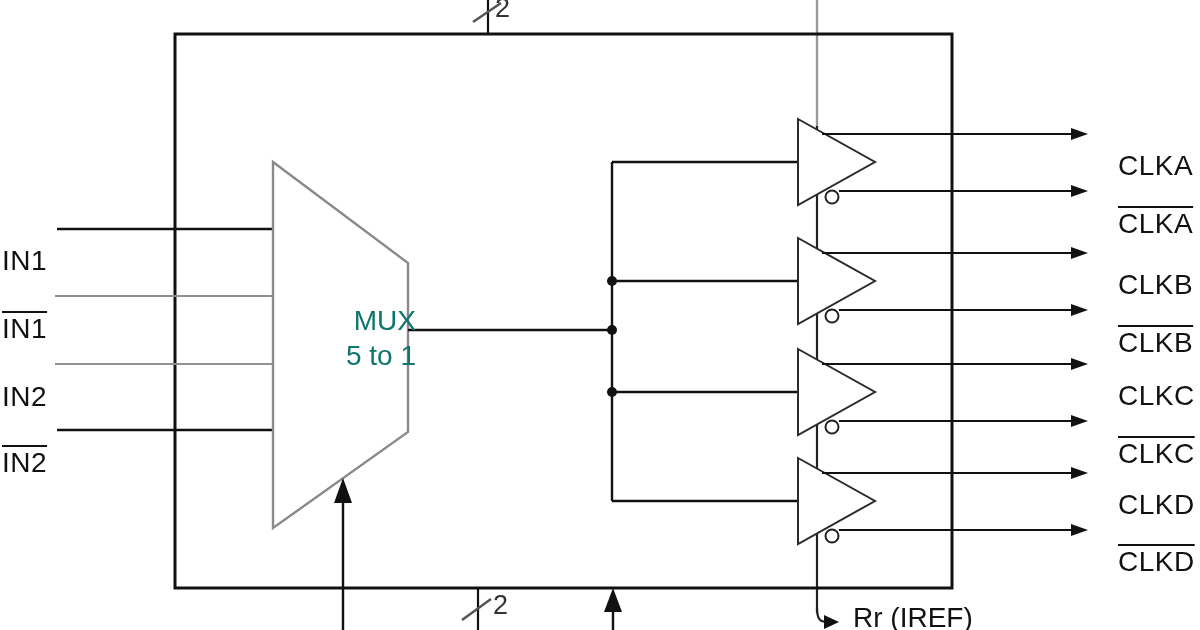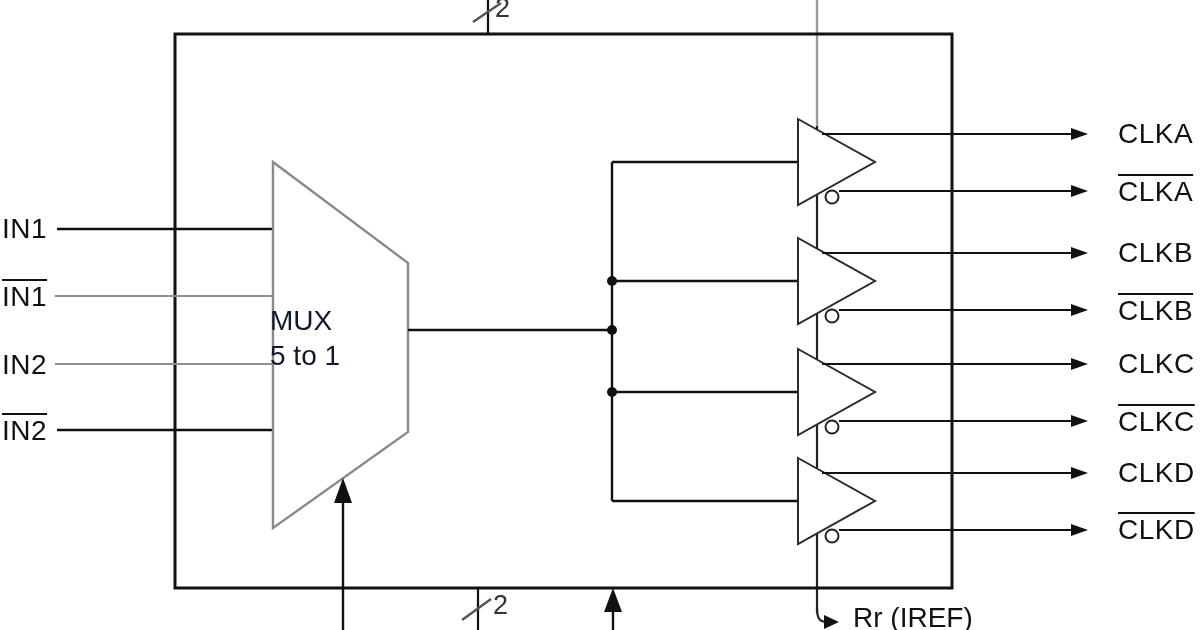--- a/index.html
+++ b/index.html
@@ -11,30 +11,31 @@
     font-family:"Liberation Sans","DejaVu Sans",sans-serif;
   }
   #diagram-svg { position:absolute; left:0; top:0; }
   .sig {
     position:absolute;
     font-size:28px;
     line-height:32px;
     color:#111;
     white-space:nowrap;
     letter-spacing:0.5px;
+    margin-top:32px;
   }
   .overline {
     text-decoration:overline;
     text-decoration-thickness:2px;
   }
   .mux-label {
     position:absolute;
-    left:270px; top:303px; width:140px;
-    text-align:left;
-    font-size:28px; line-height:35px; color:#0f172a;
+    left:276px; top:303px; width:140px;
+    text-align:right;
+    font-size:28px; line-height:35px; color:#0f766e;
     white-space:nowrap;
   }
   .buswidth {
     position:absolute;
     font-size:27px; line-height:27px; color:#333;
   }
   .bias-label {
     position:absolute;
     left:853px; top:602px;
     font-size:28px; line-height:32px; color:#111;

